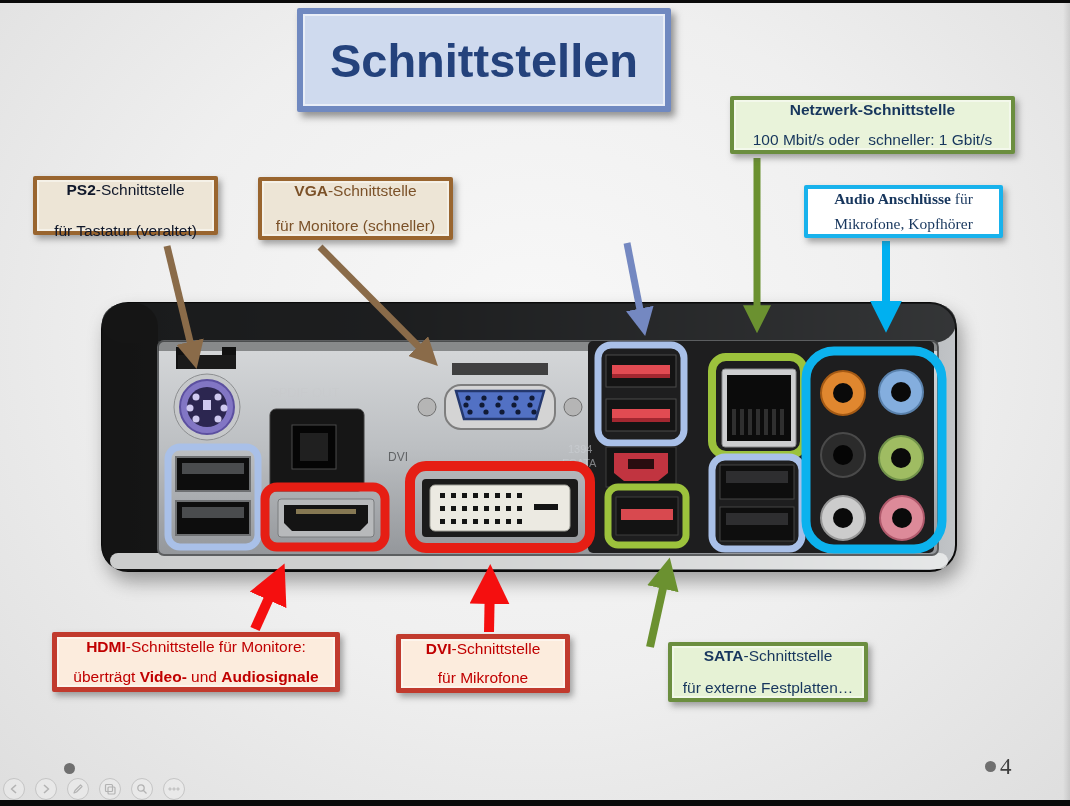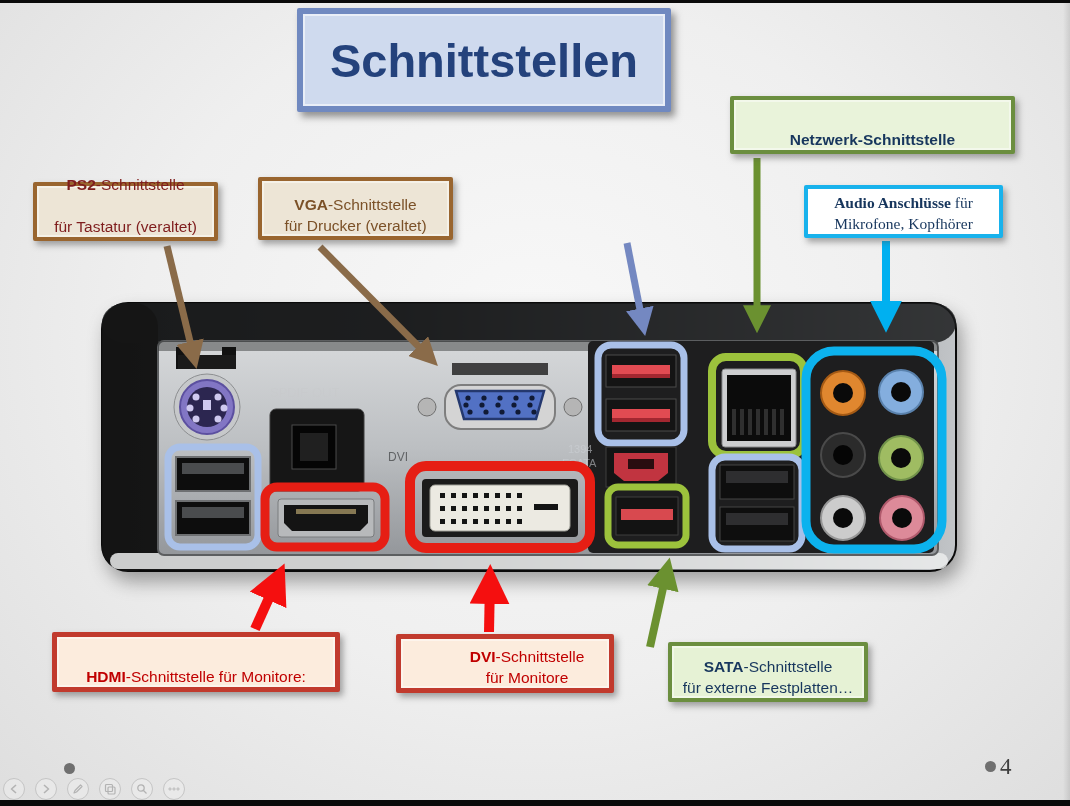--- a/index.html
+++ b/index.html
@@ -12,31 +12,31 @@
     background:linear-gradient(to right,rgba(0,0,0,0),rgba(0,0,0,.10));z-index:8;}
 
   
   .title-box{position:absolute;left:297px;top:8px;width:362px;height:92px;
     background:#cfdaee;border:6px solid #7089c0;border-radius:2px;
     box-shadow:4px 5px 7px rgba(70,70,70,.55), inset 0 0 0 2px rgba(255,255,255,.55);
     display:flex;align-items:center;justify-content:center;z-index:5;}
   .title-box span{font-size:47px;font-weight:bold;color:#24427c;letter-spacing:0px;}
 
   
-  .callout{position:absolute;display:flex;flex-direction:column;align-items:center;justify-content:flex-end;
+  .callout{position:absolute;display:flex;flex-direction:column;align-items:center;justify-content:space-between;
     text-align:center;font-size:15.5px;line-height:1.32;border-radius:2px;z-index:5;
     box-shadow:3px 4px 6px rgba(80,80,80,.5), inset 0 0 0 2px rgba(255,255,255,.45);}
   .pre{white-space:pre-wrap;}
   .c-netzwerk{left:730px;top:96px;width:277px;height:50px;background:#e9f3da;border:4px solid #6b8e3f;color:#17365d;}
-  .c-ps2{left:33px;top:182px;width:177px;height:51px;background:#ede5d6;border:4px solid #99652f;color:#7f1d1d;gap:21px;}
+  .c-ps2{left:33px;top:176px;width:177px;height:51px;background:#ede5d6;border:4px solid #99652f;color:#0f172a;gap:21px;}
   .c-vga{left:258px;top:177px;width:187px;height:55px;background:#ede5d6;border:4px solid #99652f;color:#7b5128;}
   .c-usb{left:487px;top:181px;width:187px;height:50px;background:#d4ddf1;border:4px solid #8093c6;color:#17365d;}
   .c-audio{left:804px;top:185px;width:191px;height:45px;background:#ffffff;border:4px solid #18b2ec;color:#17365d;font-family:Liberation Serif, serif;}
   .c-hdmi{left:52px;top:632px;width:278px;height:50px;background:#fcecdd;border:5px solid #c13a2d;color:#c00000;}
-  .c-dvi{left:396px;top:634px;width:164px;height:49px;background:#fcecdd;border:5px solid #c13a2d;color:#c00000;padding-left:44px;}
+  .c-dvi{left:396px;top:634px;width:164px;height:49px;background:#fcecdd;border:5px solid #c13a2d;color:#c00000;}
   .c-sata{left:668px;top:642px;width:192px;height:52px;background:#e6f2d5;border:4px solid #6b8e3f;color:#17365d;}
 
   
   #photo{position:absolute;left:100px;top:301px;z-index:1;
     filter:drop-shadow(5px 10px 9px rgba(60,60,60,.45));}
   #arrows{position:absolute;left:0;top:0;z-index:3;pointer-events:none;}
 
   
   .toolbar{position:absolute;left:3px;top:778px;height:24px;display:flex;gap:10px;z-index:10;}
   .tbtn{width:22px;height:22px;border-radius:50%;border:1.5px solid #c5c5c5;background:rgba(236,236,236,.6);
@@ -268,45 +268,47 @@
     <line x1="489" y1="632" x2="490" y2="580" stroke="#f50f0f" stroke-width="10" marker-end="url(#mRed)"></line>
     <line x1="650" y1="647" x2="667" y2="570" stroke="#6b9130" stroke-width="8" marker-end="url(#mGreen)"></line>
   </svg>
 
   <div class="title-box">
     <span>Schnittstellen</span>
   </div>
 
   <div class="callout c-netzwerk">
     <div style="font-weight:bold">Netzwerk-Schnittstelle</div>
+    <div class="pre">100 Mbit/s oder  schneller: 1 Gbit/s</div>
   </div>
 
   <div class="callout c-ps2">
     <div><b>PS2</b><span>-Schnittstelle</span></div>
     <div>für Tastatur (veraltet)</div>
   </div>
 
   <div class="callout c-vga">
     <div><b>VGA</b><span>-Schnittstelle</span></div>
-    <div>für Drucker (veraltet)</div>
+    <div>für Monitore (schneller)</div>
   </div>
 
 
   <div class="callout c-audio">
     <div><b>Audio Anschlüsse</b><span class="pre"> für</span></div>
     <div>Mikrofone, Kopfhörer</div>
   </div>
 
   <div class="callout c-hdmi">
     <div><b>HDMI</b><span>-Schnittstelle für Monitore:</span></div>
+    <div><span class="pre">überträgt </span><b>Video-</b><span class="pre"> und </span><b>Audiosignale</b></div>
   </div>
 
   <div class="callout c-dvi">
     <div><b>DVI</b><span>-Schnittstelle</span></div>
-    <div>für Monitore</div>
+    <div>für Mikrofone</div>
   </div>
 
   <div class="callout c-sata">
     <div><b>SATA</b><span>-Schnittstelle</span></div>
     <div>für externe Festplatten…</div>
   </div>
 
   <div class="dot dot-left"></div>
   <div class="dot dot-page"></div>
   <div class="page-num">4</div>

